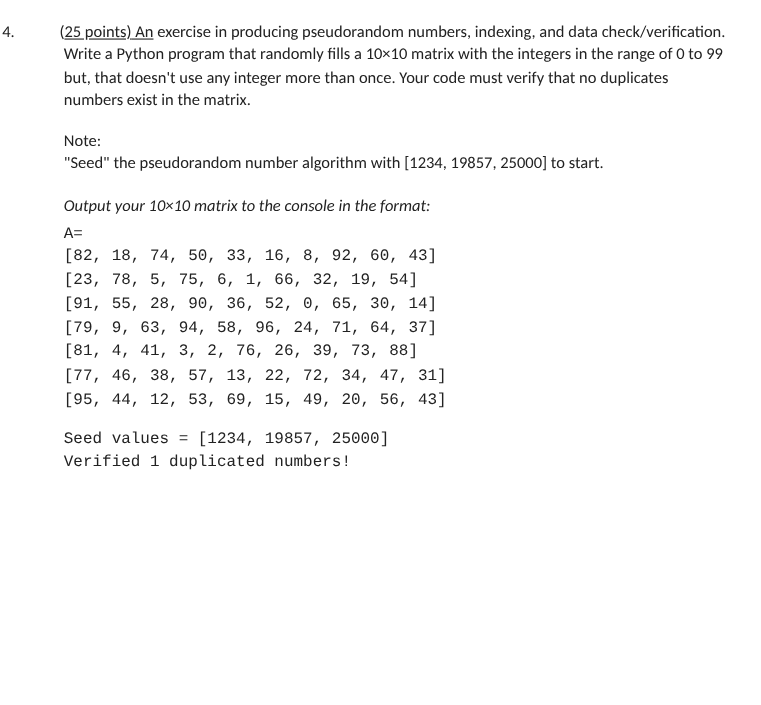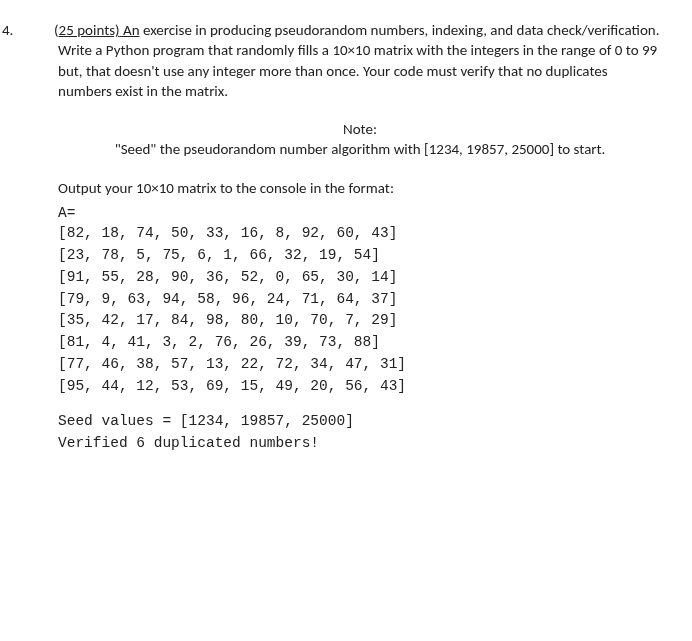--- a/index.html
+++ b/index.html
@@ -36,54 +36,54 @@
       line-height: 1.5;
       white-space: pre;
     }
     .matrix-header {
       font-family: "Courier New", Courier, monospace;
       font-size: 14.5px;
       margin-top: 6px;
     }
     .output-label {
       margin-bottom: 4px;
+      font-style: italic;
     }
     .scribble {
       display: inline-block;
       width: 200px;
     }
     .first-line {
       text-indent: -28px;
       padding-left: 28px;
     }
   </style>
 </head>
 <body>
 
 <div class="first-line">
   <span class="question-num">4.</span><span>(</span><span class="underline">25 points)</span><span class="underline"> An</span><span> exercise in producing pseudorandom numbers, indexing, and data check/verification. Write a Python program that randomly fills a 10×10 matrix with the integers in the range of 0 to 99 but, that doesn't use any integer more than once.  Your code must verify that no duplicates numbers exist in the matrix.</span>
 </div>
 
 <div class="content">
 
-  <div class="note-section" style="margin-top:18px;text-align:center;">
+  <div class="note-section" style="margin-top:18px;">
     <div>Note:</div>
     <div>
       <span>"Seed" the pseudorandom number algorithm with </span><span>[1234, 19857, 25000]</span><span> to start.</span>
     </div>
   </div>
 
   <div class="para output-label">Output your 10×10 matrix to the console in the format:</div>
 
   <div class="matrix-header">A=</div>
   <div class="mono">[82, 18, 74, 50, 33, 16, 8, 92, 60, 43]</div>
   <div class="mono">[23, 78, 5, 75, 6, 1, 66, 32, 19, 54]</div>
   <div class="mono">[91, 55, 28, 90, 36, 52, 0, 65, 30, 14]</div>
   <div class="mono">[79, 9, 63, 94, 58, 96, 24, 71, 64, 37]</div>
-  <div class="mono">[35, 42, 17, 84, 98, 80, 10, 70, 7, 29]</div>
   <div class="mono">[81, 4, 41, 3, 2, 76, 26, 39, 73, 88]</div>
   <div class="mono">[77, 46, 38, 57, 13, 22, 72, 34, 47, 31]</div>
   <div class="mono">[95, 44, 12, 53, 69, 15, 49, 20, 56, 43]</div>
 
   <div class="mono" style="margin-top:14px;">Seed values = [1234, 19857, 25000]</div>
-  <div class="mono">Verified 6 duplicated numbers!</div>
+  <div class="mono">Verified 1 duplicated numbers!</div>
 
 </div>
 
 </body></html>

